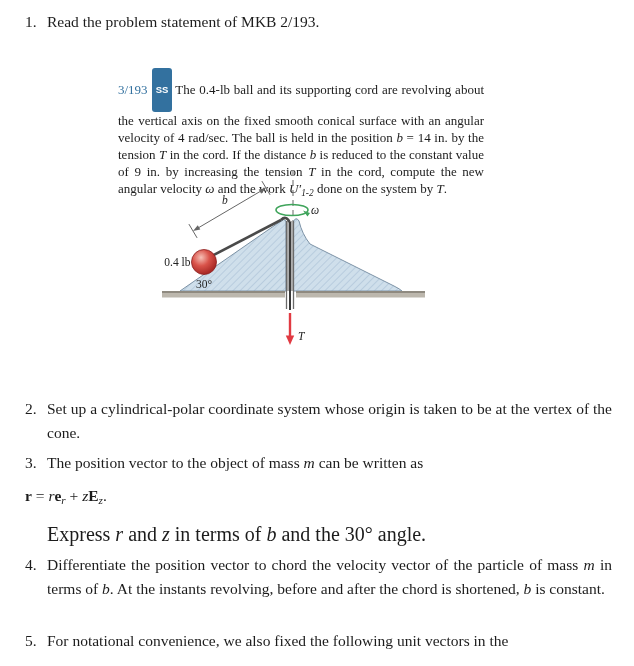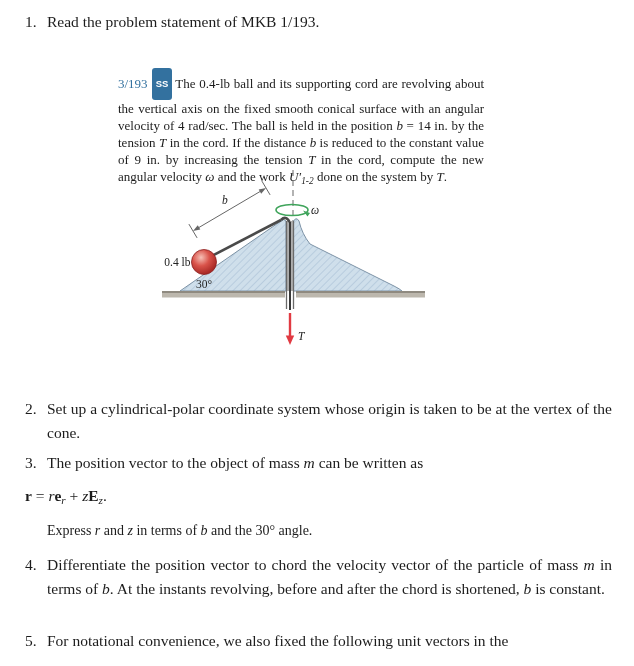--- a/index.html
+++ b/index.html
@@ -14,48 +14,48 @@
   .i1{top:10px}.i2{top:397px}.i3{top:451px}.i4{top:553px}.i5{top:629px}
   
   .stmt{
     position:absolute;left:118px;top:55px;width:366px;
     font-size:13px;line-height:17px;text-align:justify;
   }
   .pnum{color:var(--accent-blue,#33719f);font-weight:400;}
   .ss-badge{
     display:inline-block;background:var(--accent-blue,#33719f);color:#fff;
     font-family:"Liberation Sans",sans-serif;font-weight:700;font-size:9.5px;
-    line-height:12px;padding:10px 4px;border-radius:3px;margin:0 3px 0 4px;vertical-align:1px;
+    line-height:12px;padding:16px 4px;border-radius:3px;margin:0 3px 0 4px;vertical-align:1px;
   }
   
   .figure{position:absolute;left:150px;top:168px;width:320px;height:180px;}
   .caption{
     position:absolute;left:143px;top:351px;width:320px;text-align:center;
     font-family:"Liberation Sans",sans-serif;font-weight:700;font-size:11px;
     letter-spacing:.4px;color:var(--caption-teal,#2b7da0);
   }
   .fl{font-family:"Liberation Serif",serif;font-size:11.5px;fill:#222;}
   .it{font-style:italic;}
   
   .equation{position:absolute;left:25px;top:487px;width:587px;text-align:left;font-size:15.5px;}
-  .express{position:absolute;left:47px;top:523px;font-size:14px;}
+  .express{position:absolute;left:47px;top:523px;font-size:20px;}
   
   .i{font-style:italic;}
   .bf{font-weight:700;}
   .sub{font-size:.72em;vertical-align:-.28em;font-style:italic;}
   .subi{font-style:italic;font-size:.72em;vertical-align:-.28em;}
 </style>
 </head>
 <body>
 
 <div class="page">
 
   <div class="item i1">
     <span class="num">1.</span>
-    <span class="txt"><span>Read the problem statement of MKB 1/193.</span></span>
+    <span class="txt"><span>Read the problem statement of MKB 2/193.</span></span>
   </div>
 
   <p class="stmt">
     <span class="pnum">3/193</span><span class="ss-badge">SS</span><span><span>The 0.4-lb ball and its supporting cord are revolving about the vertical axis on the fixed smooth conical surface with an angular velocity of 4 rad/sec. The ball is held in the position </span><span class="i">b</span><span> = 14 in. by the tension </span><span class="i">T</span><span> in the cord. If the distance </span><span class="i">b</span><span> is reduced to the constant value of 9 in. by increasing the tension </span><span class="i">T</span><span> in the cord, compute the new angular velocity </span><span class="i">ω</span><span> and the work </span><span class="i">U′</span><span class="sub">1-2</span><span> done on the system by </span><span class="i">T</span><span>.</span></span>
   </p>
 
   <svg class="figure" viewBox="0 0 320 180" xmlns="http://www.w3.org/2000/svg">
     <defs>
       <radialGradient id="ballGrad" cx="38%" cy="32%" r="75%">
         <stop offset="0%" stop-color="#f6c0b6"></stop>

